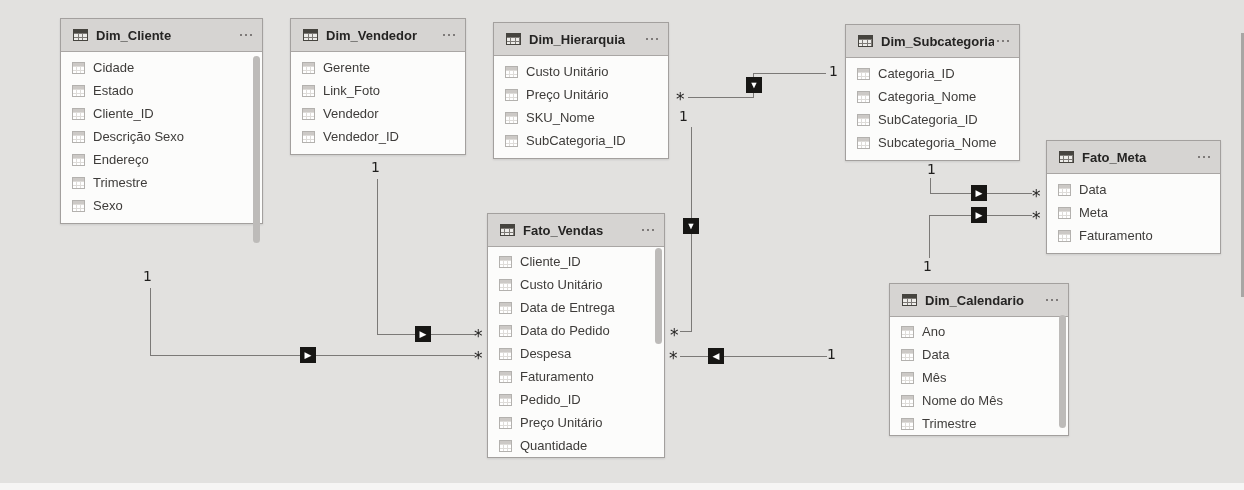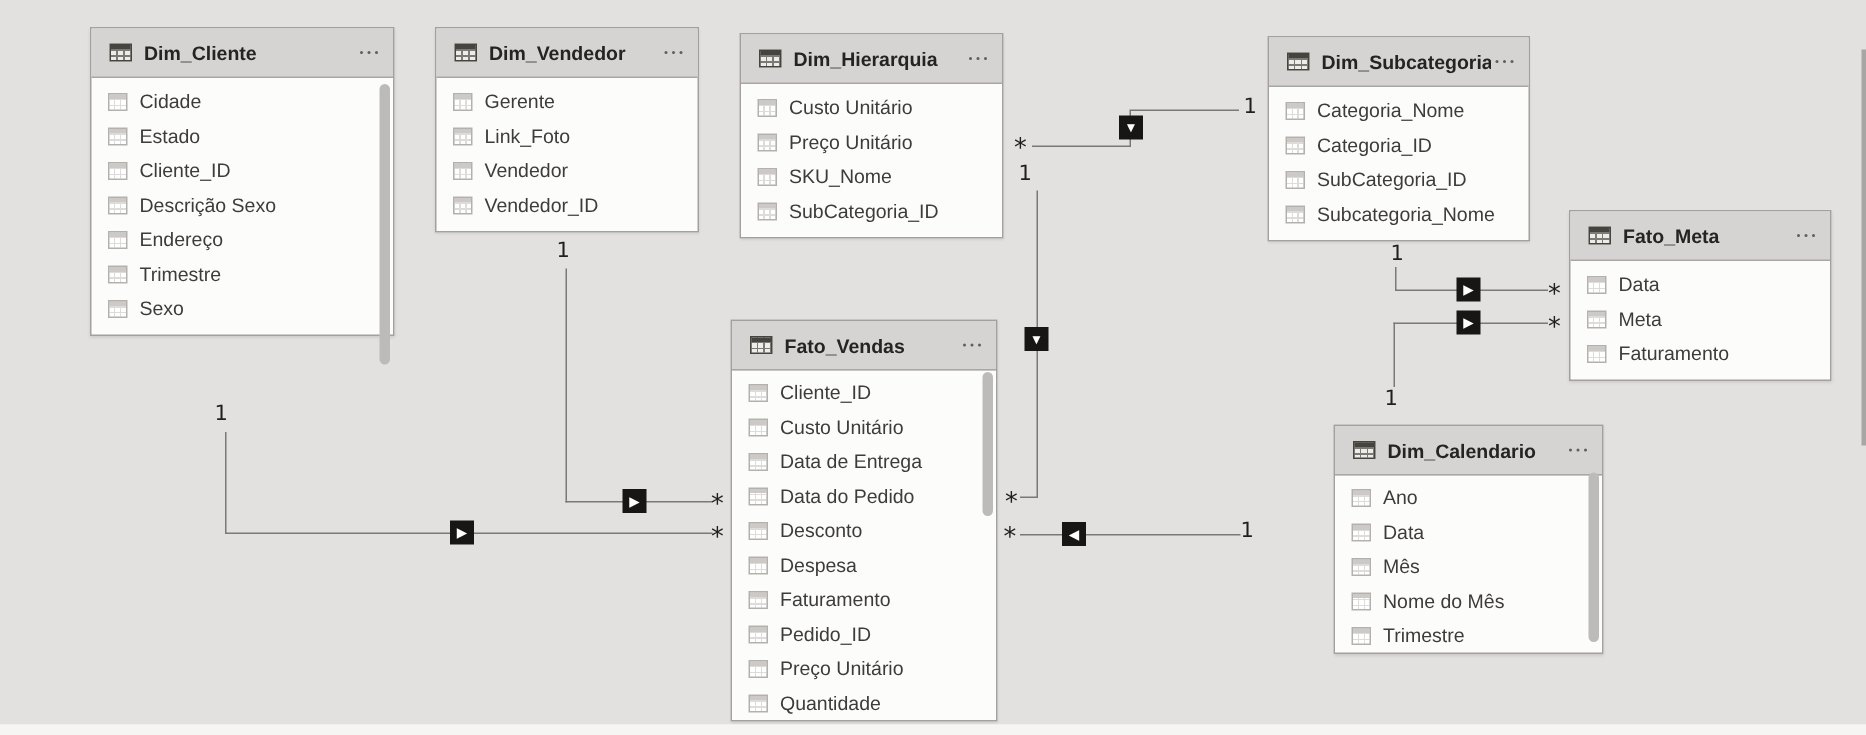--- a/index.html
+++ b/index.html
@@ -268,28 +268,28 @@
           <span class="t-title">Dim_Subcategoria</span>
           <span class="dots">
             <i></i>
             <i></i>
             <i></i>
           </span>
         </div>
         <div class="t-body">
           <div class="f-row">
             <span class="f-icon"></span>
+            <span class="f-label">Categoria_ID</span>
+          </div>
+          <div class="f-row">
+            <span class="f-icon"></span>
             <span class="f-label">Categoria_Nome</span>
           </div>
           <div class="f-row">
             <span class="f-icon"></span>
-            <span class="f-label">Categoria_ID</span>
-          </div>
-          <div class="f-row">
-            <span class="f-icon"></span>
             <span class="f-label">SubCategoria_ID</span>
           </div>
           <div class="f-row">
             <span class="f-icon"></span>
             <span class="f-label">Subcategoria_Nome</span>
           </div>
         </div>
       </div>
       <div class="tbl" id="t-fato-meta">
         <div class="t-head">
@@ -336,24 +336,20 @@
             <span class="f-icon"></span>
             <span class="f-label">Custo Unitário</span>
           </div>
           <div class="f-row">
             <span class="f-icon"></span>
             <span class="f-label">Data de Entrega</span>
           </div>
           <div class="f-row">
             <span class="f-icon"></span>
             <span class="f-label">Data do Pedido</span>
-          </div>
-          <div class="f-row">
-            <span class="f-icon"></span>
-            <span class="f-label">Desconto</span>
           </div>
           <div class="f-row">
             <span class="f-icon"></span>
             <span class="f-label">Despesa</span>
           </div>
           <div class="f-row">
             <span class="f-icon"></span>
             <span class="f-label">Faturamento</span>
           </div>
           <div class="f-row">

